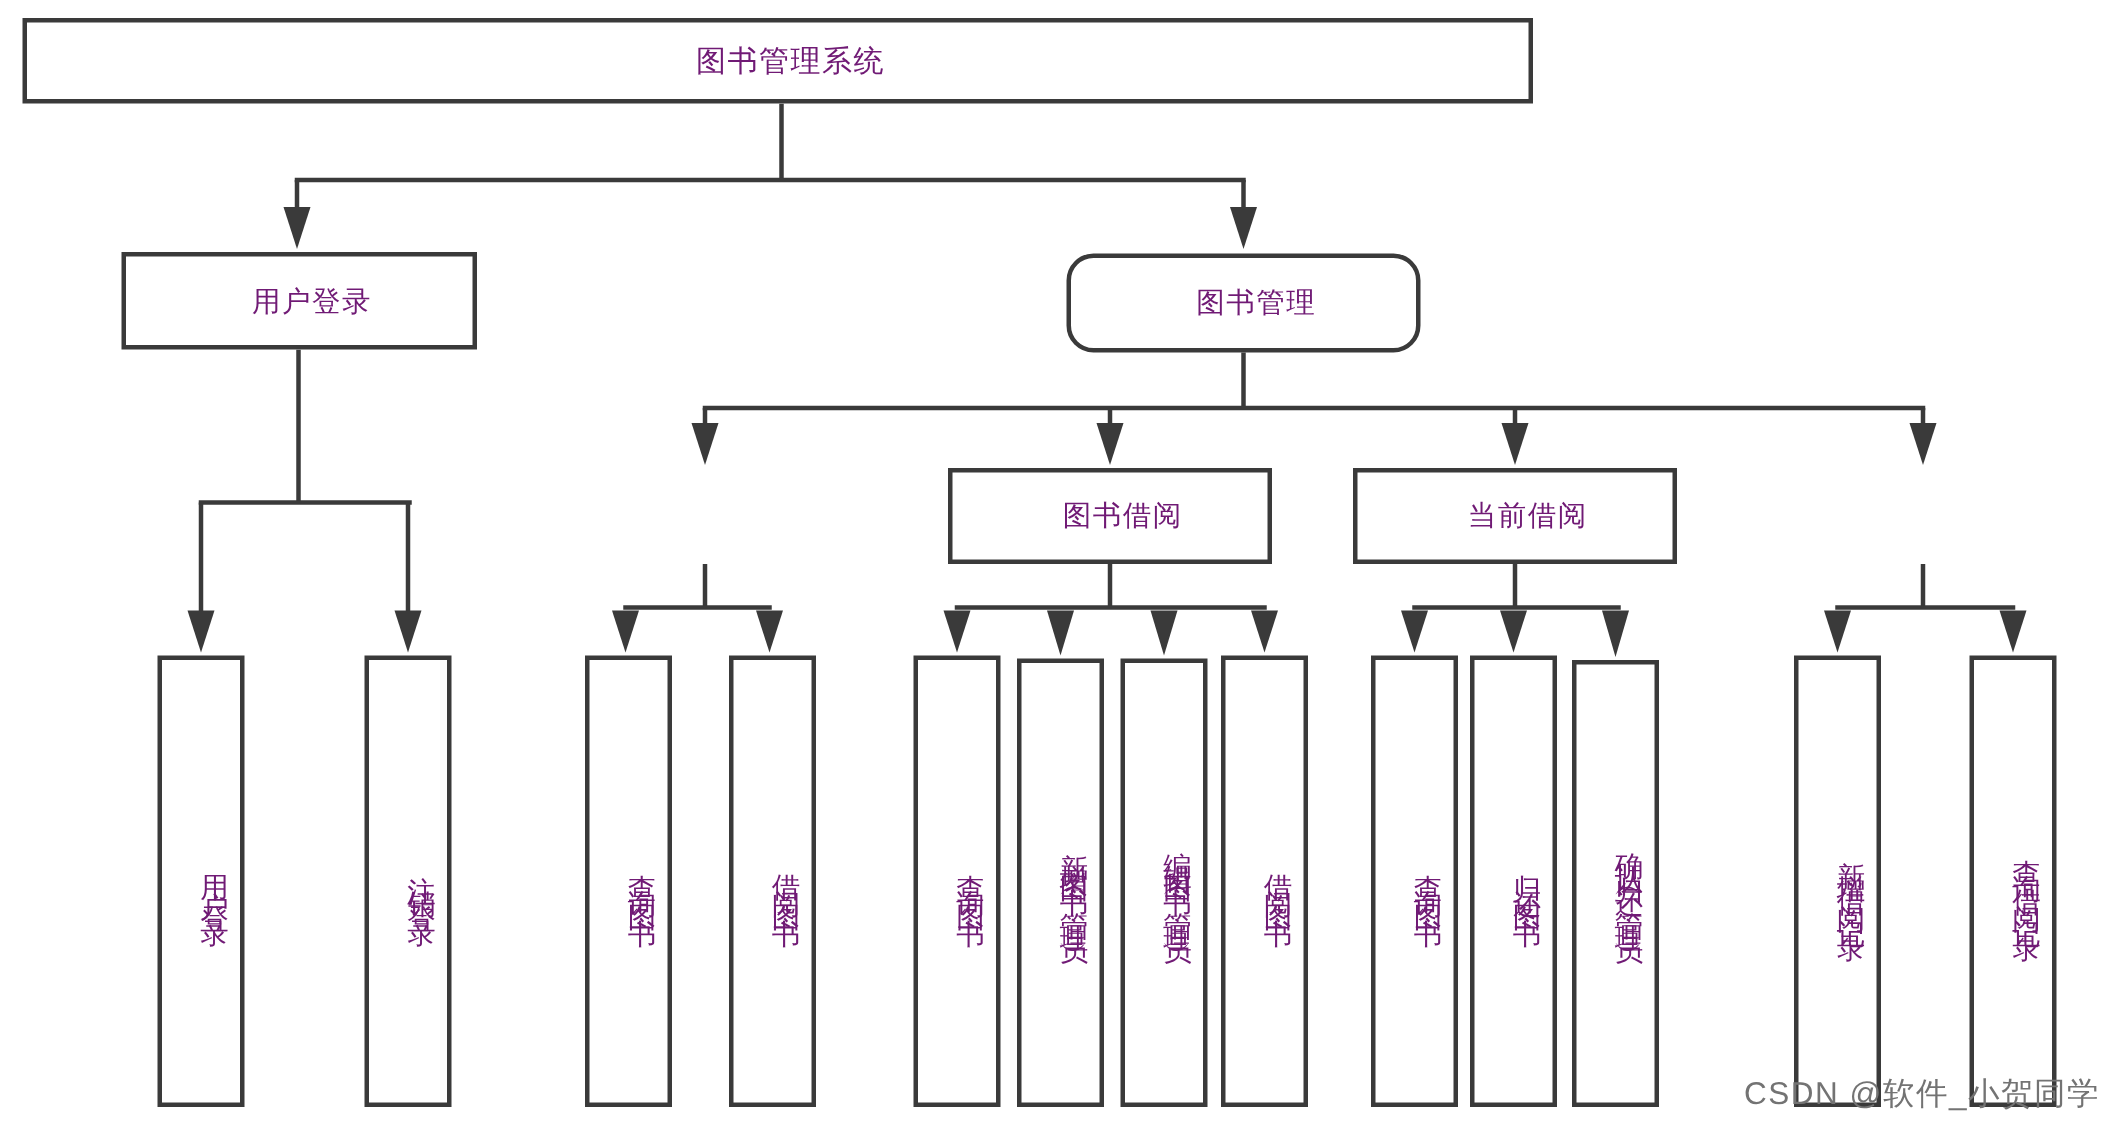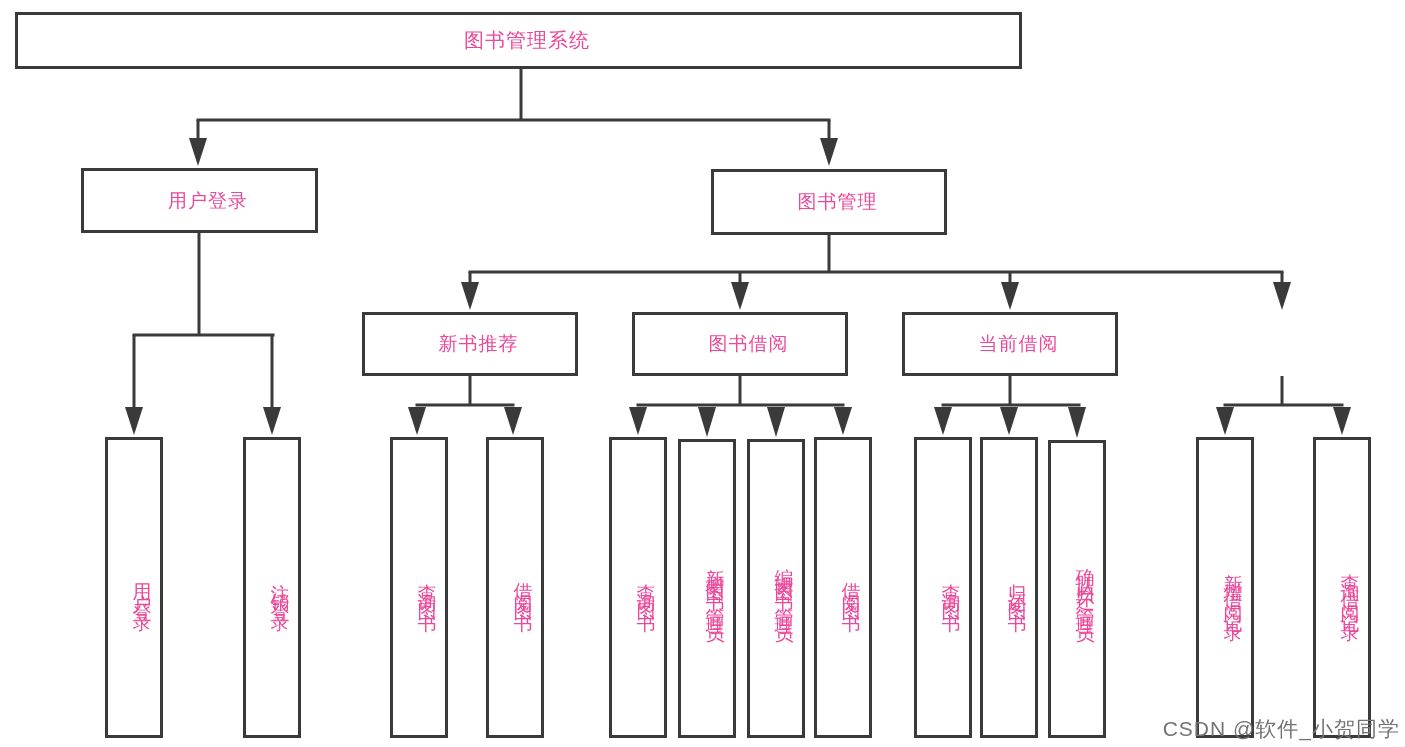--- a/index.html
+++ b/index.html
@@ -14,40 +14,40 @@
   .connectors {
     position: absolute;
     left: 0; top: 0;
     width: 1405px; height: 747px;
   }
   .box {
     position: absolute;
     box-sizing: border-box;
     border: 3px solid #3a3a3a;
     background: #ffffff;
-    color: #ec4899;
+    color: #701a75;
     display: flex;
     align-items: center;
     justify-content: center;
     text-align: center;
     padding-left: 17px;
   }
   .h-box { font-size: 19px; letter-spacing: 1px; }
   .v-box {
     writing-mode: vertical-rl;
     text-orientation: mixed;
     font-size: 19px;
     letter-spacing: 10px;
     line-height: 1;
   }
   
   .n-root       { left: 15px;  top: 12px;  width: 1007px; height: 57px; font-size: 20px; }
   
   .n-userlogin  { left: 81px;  top: 168px; width: 237px; height: 65px; }
-  .n-bookmgmt   { left: 711px; top: 169px; width: 236px; height: 66px; }
+  .n-bookmgmt   { left: 711px; top: 169px; width: 236px; height: 66px; border-radius: 18px; }
   
   .n-recommend  { left: 362px;  top: 312px; width: 216px; height: 64px; }
   .n-borrowing  { left: 632px;  top: 312px; width: 216px; height: 64px; }
   .n-current    { left: 902px;  top: 312px; width: 216px; height: 64px; }
   .n-records    { left: 1174px; top: 312px; width: 216px; height: 64px; }
   
   .n-ul-login   { left: 105px;  top: 437px; width: 58px; height: 301px; }
   .n-ul-logout  { left: 243px;  top: 437px; width: 58px; height: 301px; }
   .n-nb-query   { left: 390px;  top: 437px; width: 58px; height: 301px; }
   .n-nb-borrow  { left: 486px;  top: 437px; width: 58px; height: 301px; }
@@ -132,21 +132,20 @@
       <polygon points="1216,407 1234,407 1225,435"></polygon>
       <polygon points="1333,407 1351,407 1342,435"></polygon>
     </g>
   </svg>
 
   <div class="box h-box n-root">图书管理系统</div>
 
   <div class="box h-box n-userlogin">用户登录</div>
   <div class="box h-box n-bookmgmt">图书管理</div>
 
-  <div class="box h-box n-recommend">新书推荐</div>
   <div class="box h-box n-borrowing">图书借阅</div>
   <div class="box h-box n-current">当前借阅</div>
 
   <div class="box v-box n-ul-login">用户登录</div>
   <div class="box v-box n-ul-logout">注销登录</div>
 
   <div class="box v-box n-nb-query">查询图书</div>
   <div class="box v-box n-nb-borrow">借阅图书</div>
 
   <div class="box v-box n-bb-query">查询图书</div>

